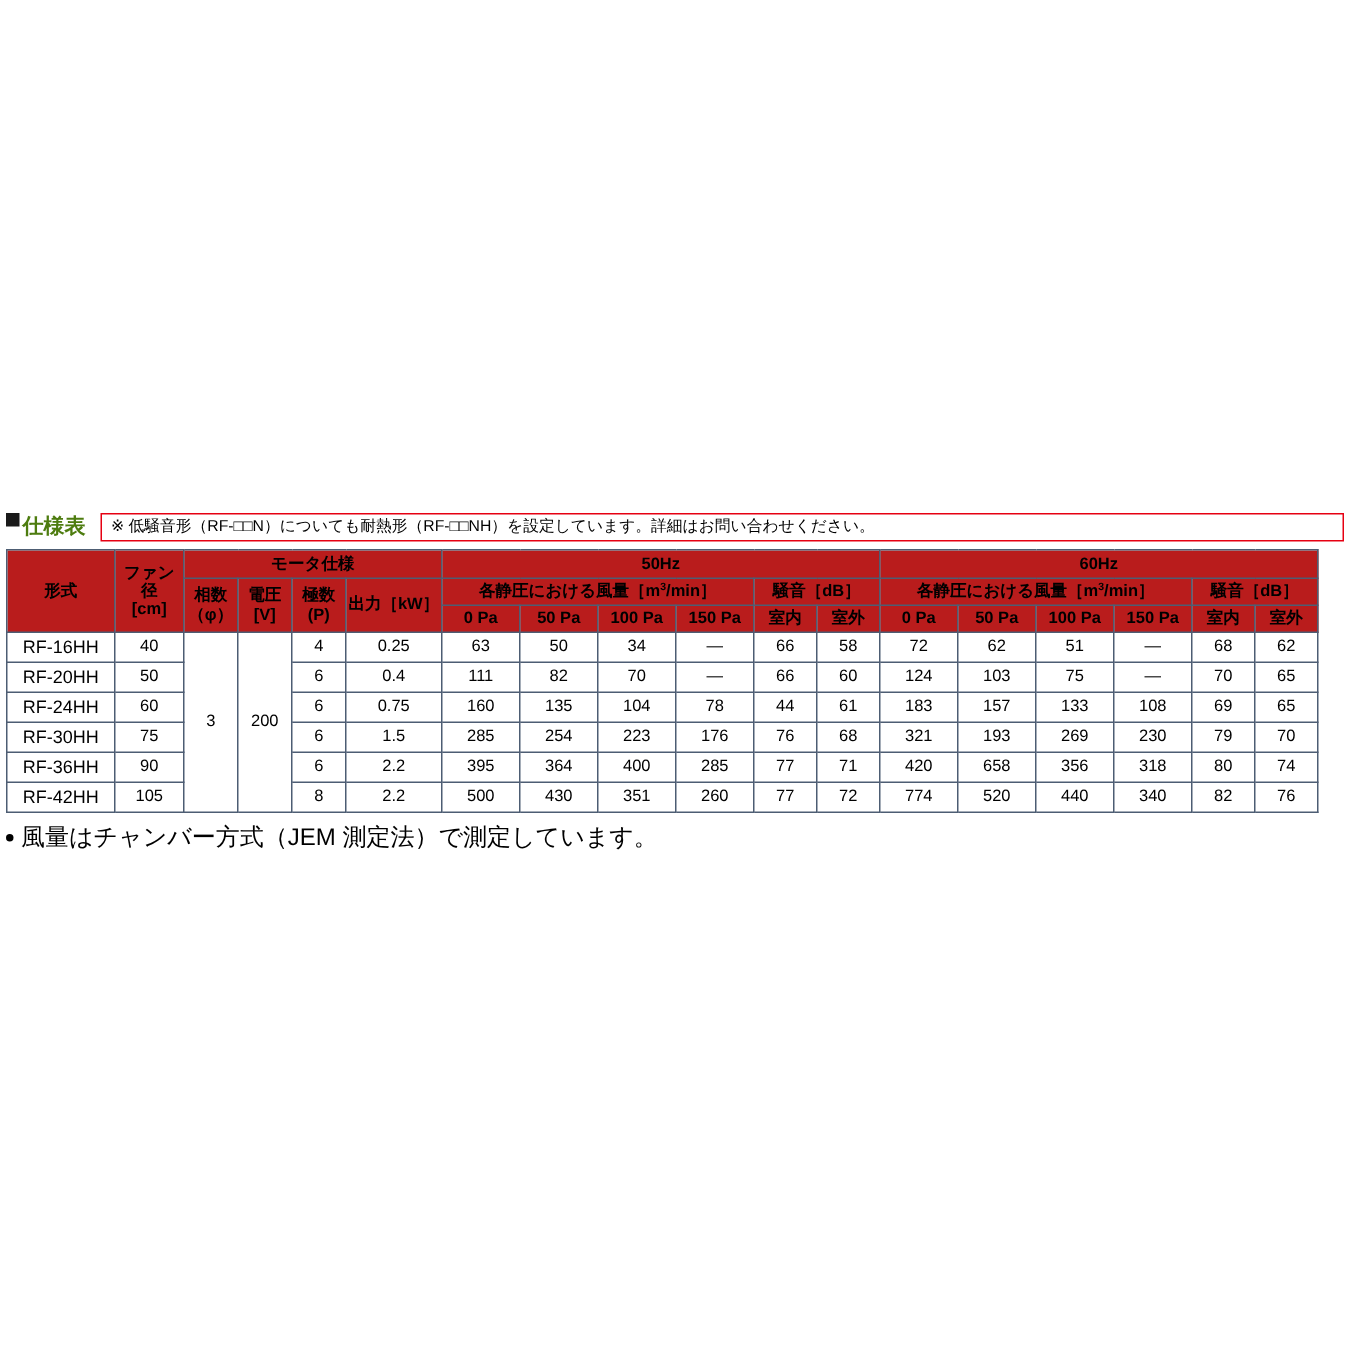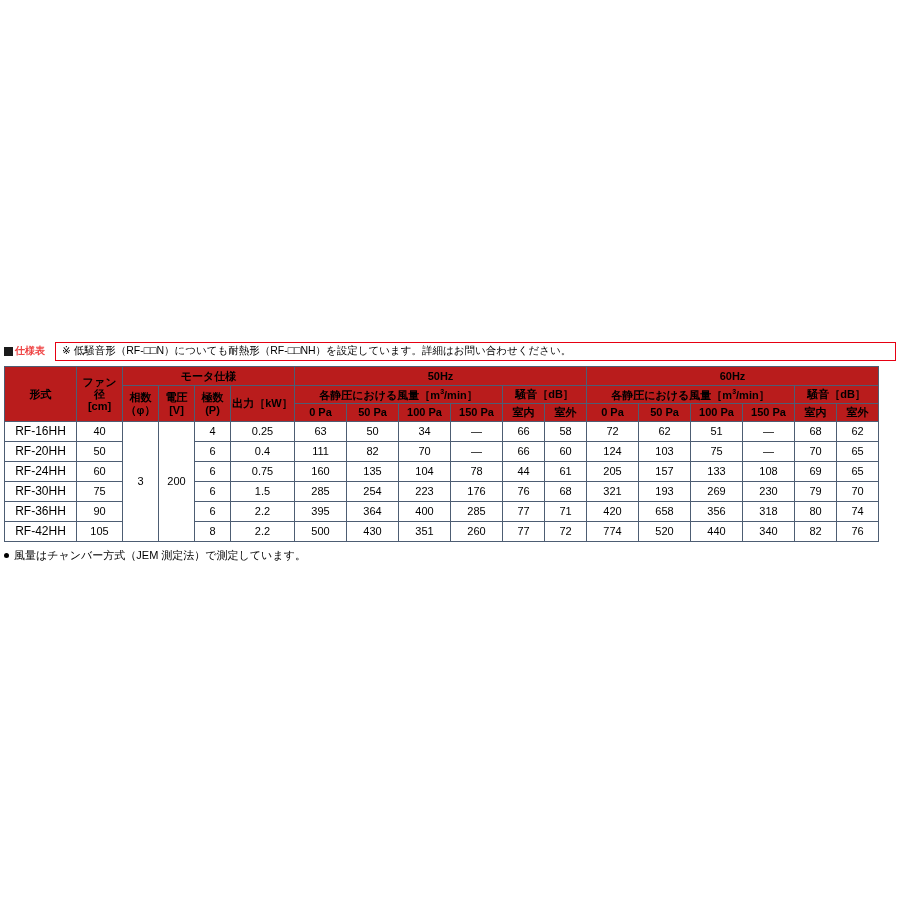--- a/index.html
+++ b/index.html
@@ -28,27 +28,27 @@
   .heading-row {
     position: absolute;
     left: 4px;
     top: 340px;
     width: 892px;
     height: 22px;
     display: flex;
     align-items: center;
   }
   .section-title {
-    font-size: 10px;
+    font-size: 14px;
     font-weight: bold;
-    color: #ef4444;
+    color: #4d7c0f;
     white-space: nowrap;
     letter-spacing: 0px;
     display: flex;
-    align-items: center;
+    align-items: flex-start;
   }
   .sq-marker {
     display: inline-block;
     width: 9px;
     height: 9px;
     background: #1a1a1a;
     margin-right: 2px;
   }
   .note-box {
     margin-left: 10px;
@@ -121,21 +121,21 @@
   sup.small {
     font-size: 7px;
     vertical-align: super;
   }
 
   
   .footnote {
     position: absolute;
     left: 4px;
     top: 548px;
-    font-size: 11px;
+    font-size: 16px;
     color: #000;
     display: flex;
     align-items: center;
   }
   .bullet-dot {
     display: inline-block;
     width: 5px;
     height: 5px;
     background: #000;
     border-radius: 50%;
@@ -274,21 +274,21 @@
         <td class="model" style="height:19px">RF-24HH</td>
         <td class="data">60</td>
         <td class="data">6</td>
         <td class="data thick-right">0.75</td>
         <td class="data">160</td>
         <td class="data">135</td>
         <td class="data">104</td>
         <td class="data">78</td>
         <td class="data">44</td>
         <td class="data thick-right">61</td>
-        <td class="data">205</td>
+        <td class="data">183</td>
         <td class="data">157</td>
         <td class="data">133</td>
         <td class="data">108</td>
         <td class="data">69</td>
         <td class="data">65</td>
       </tr>
       <tr>
         <td class="model" style="height:19px">RF-30HH</td>
         <td class="data">75</td>
         <td class="data">6</td>

